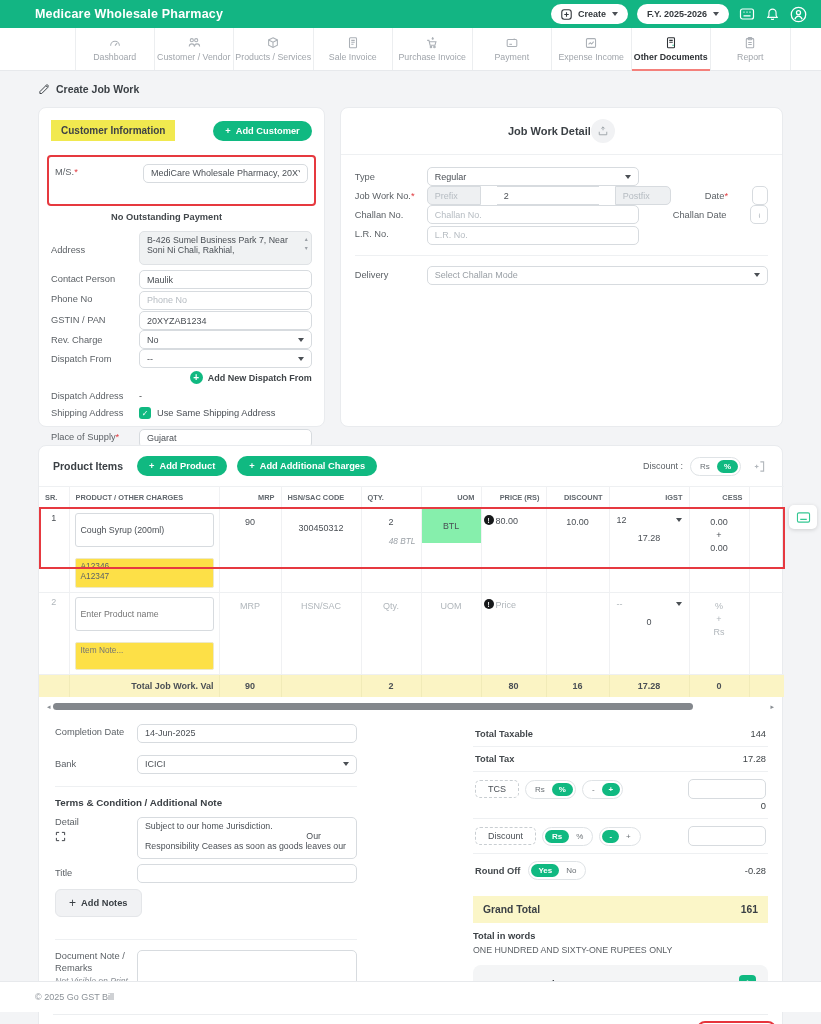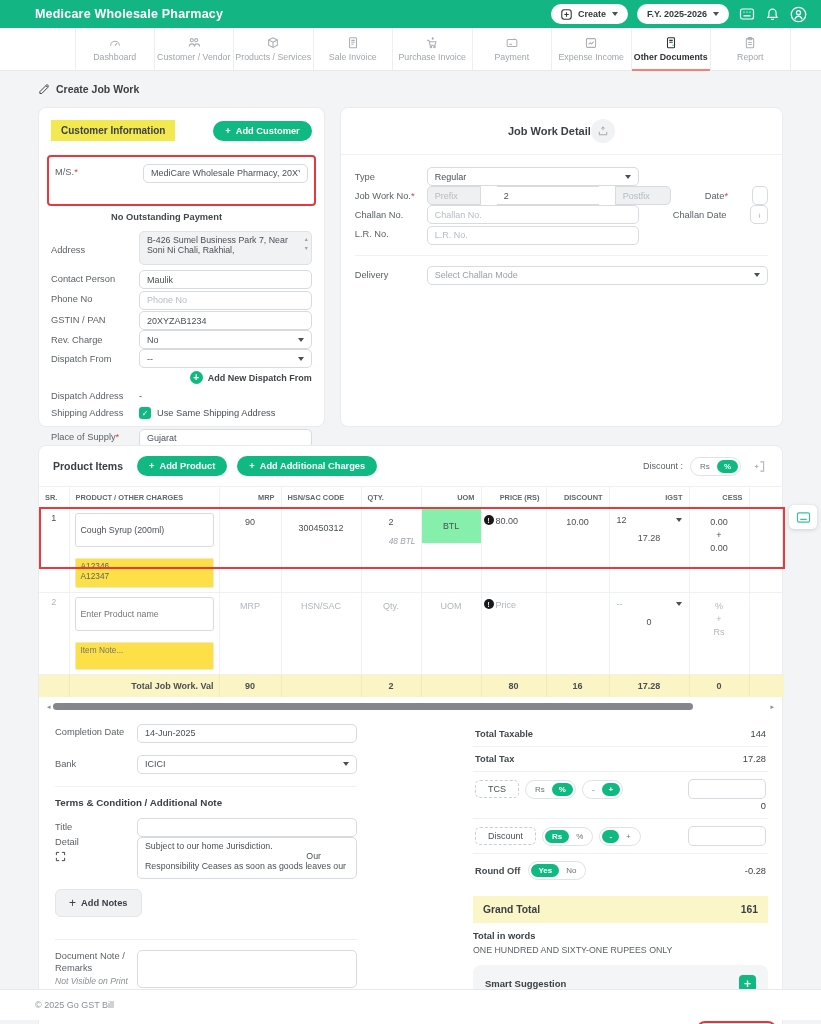--- a/index.html
+++ b/index.html
@@ -125,21 +125,21 @@
 .dk svg{width:11px;height:11px;stroke:#3b4045;fill:none;stroke-width:1.3}
 .savewrap{position:relative;margin-left:10px}
 .redring{position:absolute;inset:-6px -8px;border:2.5px solid #e6343c;border-radius:8px;pointer-events:none}
 .redarrow{position:absolute;right:-46px;top:50%;transform:translateY(-50%);width:34px;height:10px;pointer-events:none}
 .redarrow .shaft{position:absolute;right:0;top:3px;width:22px;height:4px;background:#e02a2e;border-radius:2px}
 .redarrow .head{position:absolute;left:2px;top:-1px;width:0;height:0;border-top:6px solid transparent;border-bottom:6px solid transparent;border-right:10px solid #e02a2e}
 
 .floatw{position:absolute;right:4px;top:505px;width:28px;height:24px;background:#fff;border-radius:5px;box-shadow:0 1px 4px rgba(0,0,0,.15);display:flex;align-items:center;justify-content:center;cursor:pointer}
 .floatw svg{width:15px;height:13px;stroke:#34c792;fill:none;stroke-width:1.2}
 
-.footer{position:absolute;left:0;right:0;bottom:4px;height:31px;background:#fff;border-top:1px solid #e7e9ec;display:flex;align-items:center;padding-left:35px;font-size:9px;color:#8b9197}
+.footer{position:absolute;left:0;right:0;bottom:12px;height:31px;background:#fff;border-top:1px solid #e7e9ec;display:flex;align-items:center;padding-left:35px;font-size:9px;color:#8b9197}
 </style>
 </head>
 <body>
 
 <header class="topbar">
   <div class="brand">Medicare Wholesale Pharmacy</div>
   <div class="top-right">
     <button class="pill">
       <svg viewBox="0 0 14 14" width="11" height="11" style="stroke:#33383c;fill:none;stroke-width:1.4">
           <rect x="1" y="1" width="12" height="12" rx="3"></rect>
@@ -537,34 +537,34 @@
           <span class="lbl">Bank</span>
           <span class="ctl">
               <span class="fsel">
                 <span>ICICI</span>
                 <span class="car"></span>
               </span>
             </span>
         </div>
         <div class="hr"></div>
         <div class="sect-title">Terms &amp; Condition / Additional Note</div>
-        <div class="frow">
-          <span class="lbl">Title</span>
-          <span class="ctl"><input class="inp" style=""></span>
-        </div>
         <div class="frow" style="align-items:flex-start">
           <span class="lbl">
             <span>Detail</span>
             <div class="expand-ic"><svg viewBox="0 0 16 16">
                   <path d="M2 6V2h4M10 2h4v4M14 10v4h-4M6 14H2v-4"></path>
                 </svg></div>
           </span>
           <span class="ctl"><textarea class="tarea" style="height: 42px; overflow-y: scroll;">Subject to our home Jurisdiction.
                                                                   Our
 Responsibility Ceases as soon as goods leaves our</textarea></span>
+        </div>
+        <div class="frow">
+          <span class="lbl">Title</span>
+          <span class="ctl"><input class="inp" style=""></span>
         </div>
         <button class="greybtn" style="margin:6px 0 12px">
             <span style="font-size:12px;font-weight:normal">+</span>
             <span>Add Notes</span>
           </button>
         <div class="hr"></div>
         <div class="frow" style="align-items:flex-start">
           <span class="lbl" style="line-height:1.3">
             <span>Document Note / Remarks</span>
             <div class="hintlbl">Not Visible on Print</div>

